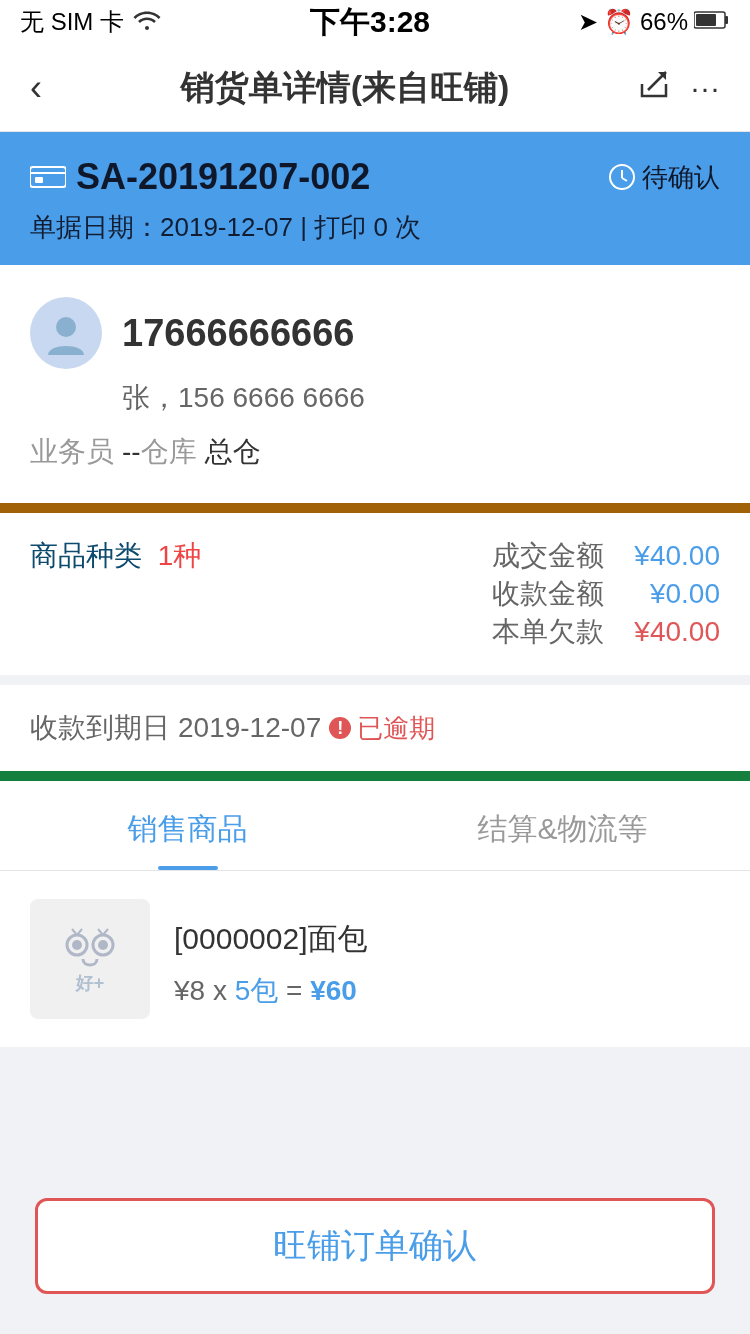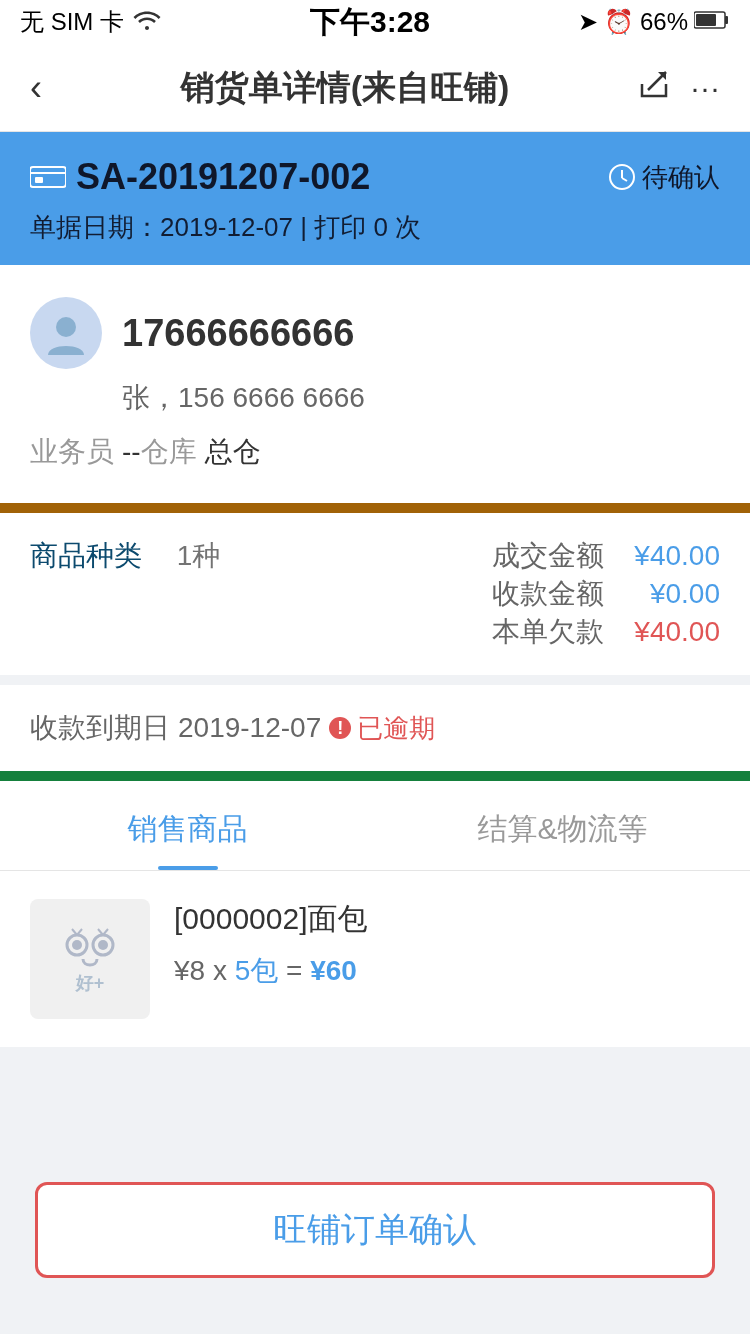--- a/index.html
+++ b/index.html
@@ -144,21 +144,21 @@
     .summary-section {
       background: #fff;
       padding: 24px 30px;
       border-bottom: 10px solid #f0f2f5;
       display: flex;
       align-items: flex-start;
       justify-content: space-between;
     }
     .summary-left { font-size: 28px; color: #666; }
     .summary-left-label { color: #0c4a6e; }
-    .summary-left-value { color: #737373; margin-left: 27px; }
+    .summary-left-value { color: #ef4444; margin-left: 8px; }
     .summary-right {
       font-size: 28px;
       text-align: right;
       display: flex;
       flex-direction: column;
       gap: 0;
     }
     .summary-row {
       display: flex;
       align-items: center;
@@ -258,20 +258,21 @@
     .product-thumb-logo {
       font-size: 40px;
       color: #b0b8c8;
       display: flex;
       flex-direction: column;
       align-items: center;
       gap: 2px;
     }
     .product-info {
       flex: 1;
+      margin-top: 20px;
     }
     .product-name {
       font-size: 30px;
       color: #333;
       margin-bottom: 12px;
     }
     .product-price-row {
       font-size: 28px;
       color: #666;
     }
@@ -281,21 +282,21 @@
     
     .bottom-area {
       background: #f0f2f5;
       min-height: 300px;
       position: relative;
     }
 
     
     .confirm-btn-container {
       position: fixed;
-      bottom: 56px;
+      bottom: 40px;
       left: 50%;
       transform: translateX(-50%);
       width: 680px;
     }
     .confirm-btn {
       width: 100%;
       height: 96px;
       background: #fff;
       border: 3px solid #e05555;
       border-radius: 12px;

